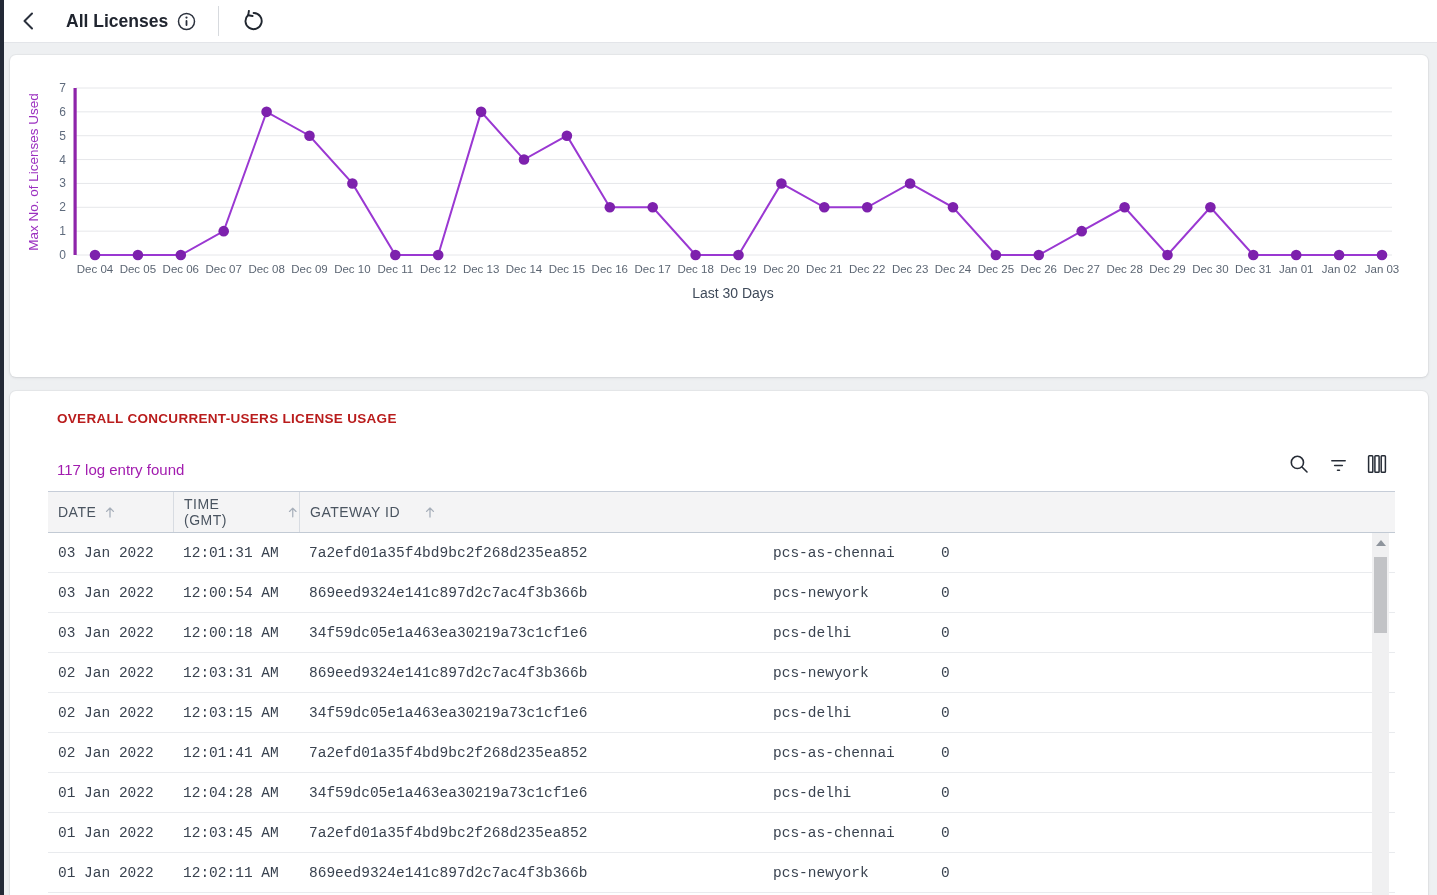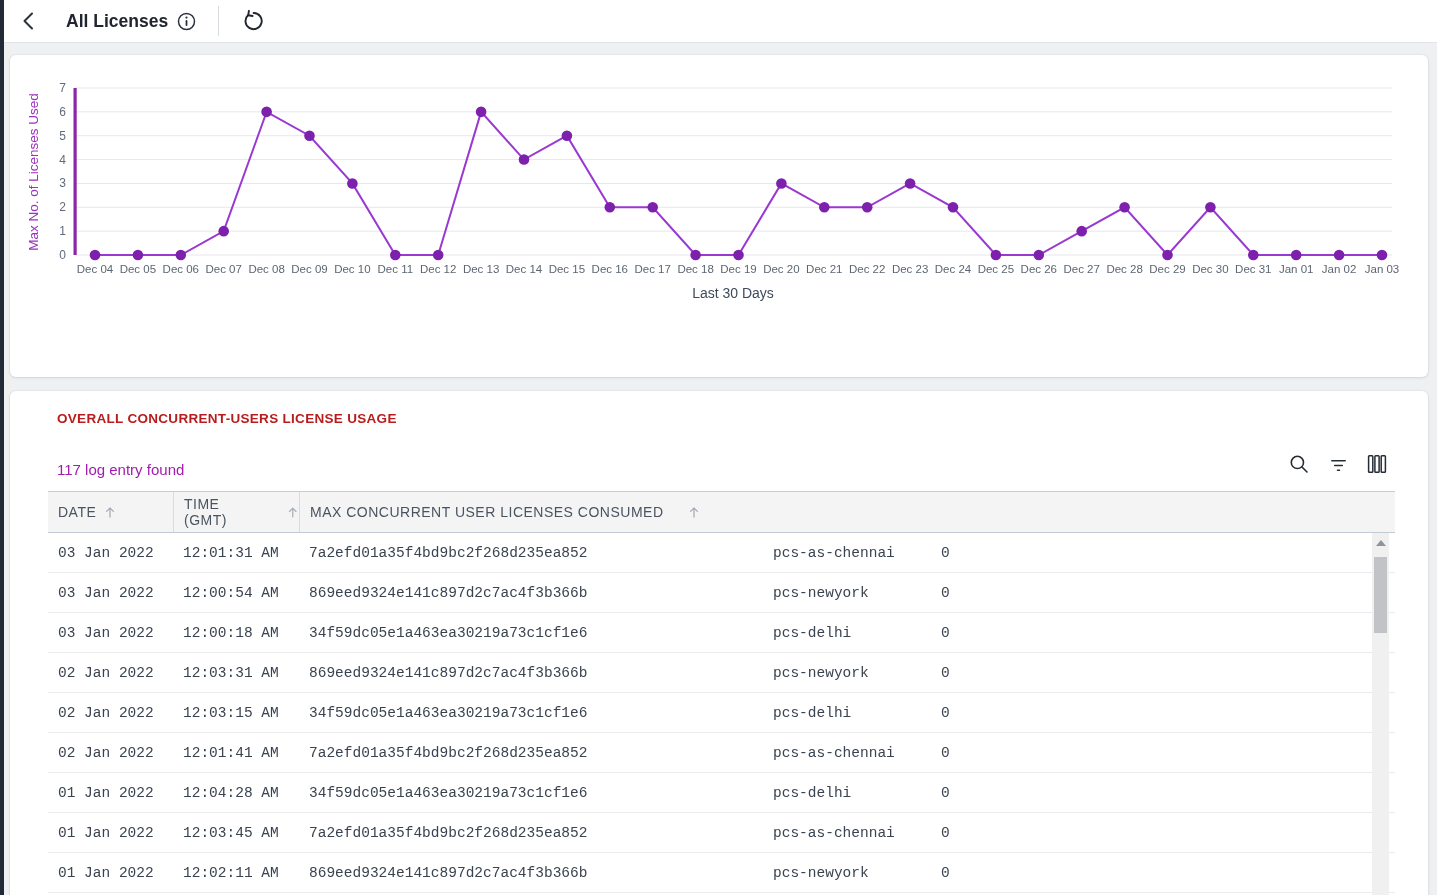--- a/index.html
+++ b/index.html
@@ -239,21 +239,21 @@
             <path d="M6 2 L6 11 M6 2 L2.6 5.4 M6 2 L9.4 5.4" fill="none" stroke="#a7afba" stroke-width="1.3" stroke-linecap="round" stroke-linejoin="round"></path>
           </svg>
       </div>
       <div class="thcell" style="width:126px">
         <span>TIME (GMT)</span>
         <svg width="12" height="13" viewBox="0 0 12 13">
             <path d="M6 2 L6 11 M6 2 L2.6 5.4 M6 2 L9.4 5.4" fill="none" stroke="#a7afba" stroke-width="1.3" stroke-linecap="round" stroke-linejoin="round"></path>
           </svg>
       </div>
       <div class="thcell" style="width:464px">
-        <span>MAX CONCURRENT USER LICENSES CONSUMED</span>
+        <span>GATEWAY ID</span>
         <svg width="12" height="13" viewBox="0 0 12 13">
             <path d="M6 2 L6 11 M6 2 L2.6 5.4 M6 2 L9.4 5.4" fill="none" stroke="#a7afba" stroke-width="1.3" stroke-linecap="round" stroke-linejoin="round"></path>
           </svg>
       </div>
     </div>
     <div id="table-body">
         <div class="trow">
           <div class="tcell" style="width: 125px;">03 Jan 2022</div>
           <div class="tcell" style="width: 126px;">12:01:31 AM</div>
           <div class="tcell" style="width: 464px;">7a2efd01a35f4bd9bc2f268d235ea852</div>

